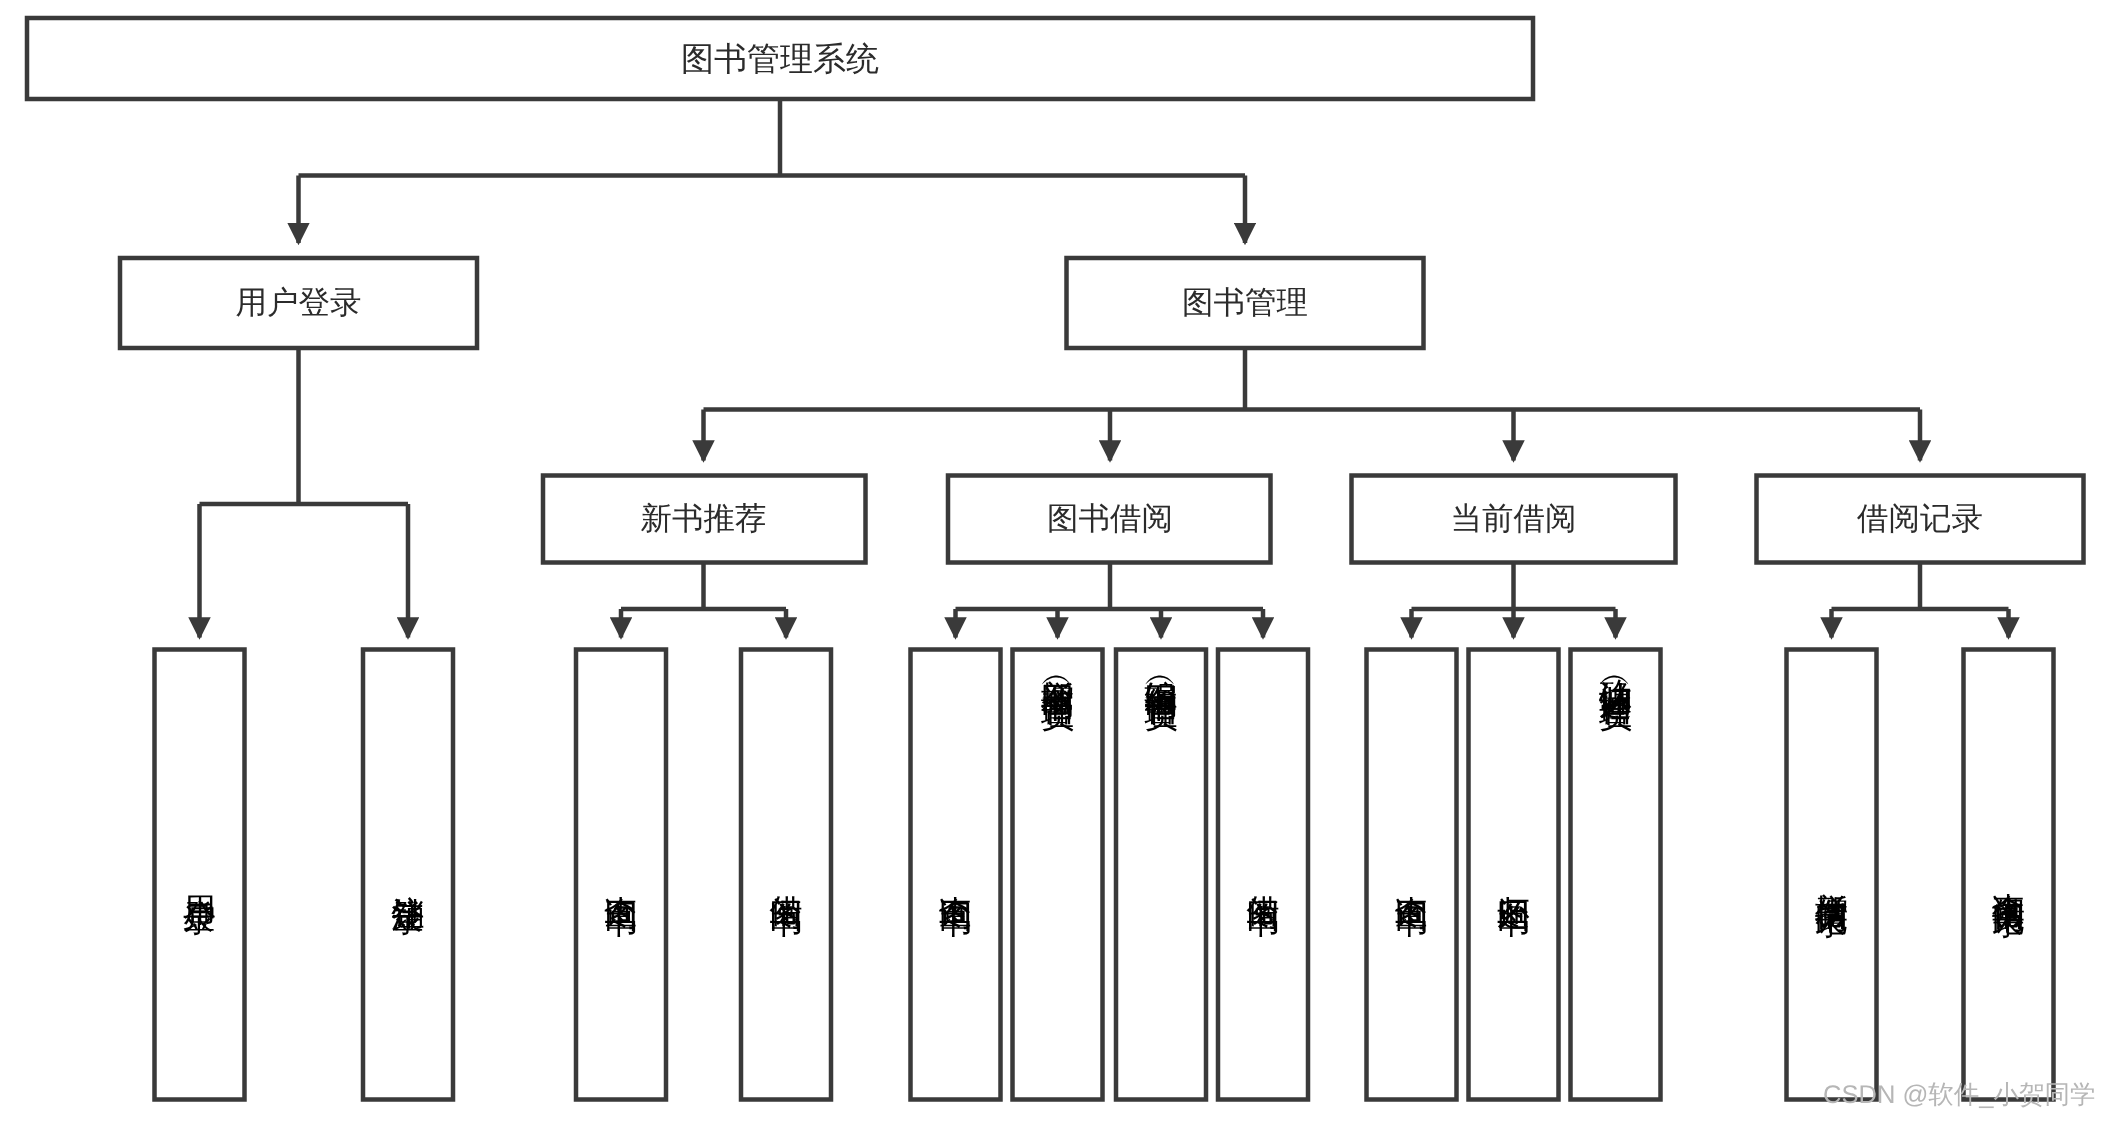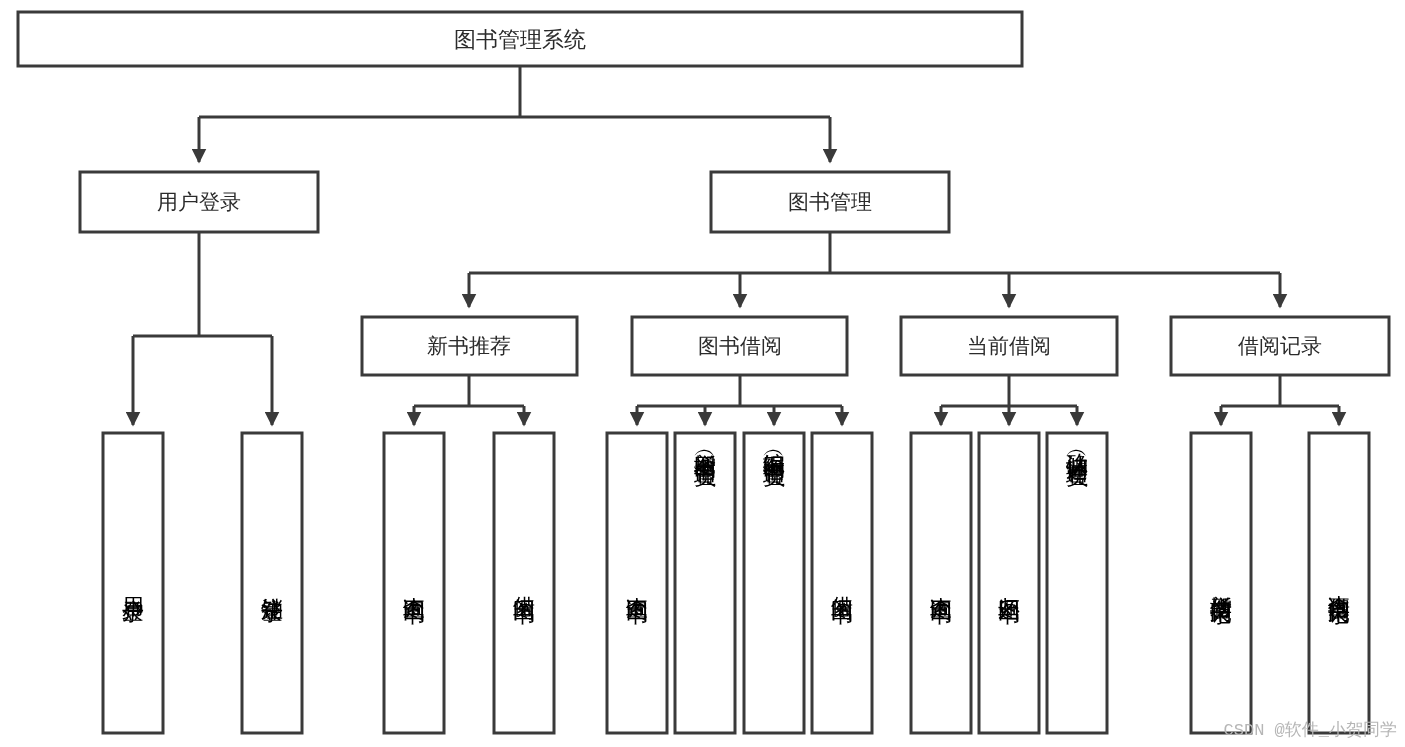--- a/index.html
+++ b/index.html
@@ -72,21 +72,21 @@
   }
   .vlabel-wrap.top {
     align-items: flex-start;
     padding-top: 2px;
     box-sizing: border-box;
   }
   .watermark {
     position: absolute;
     right: 8px;
     bottom: 6px;
-    font-family: Liberation Mono, monospace;
+    font-family: Liberation Sans, sans-serif;
     font-size: 17px;
     color: #b6b6b6;
     white-space: nowrap;
     pointer-events: none;
   }
 </style>
 </head>
 <body>
 
 <div id="diagram-root">

